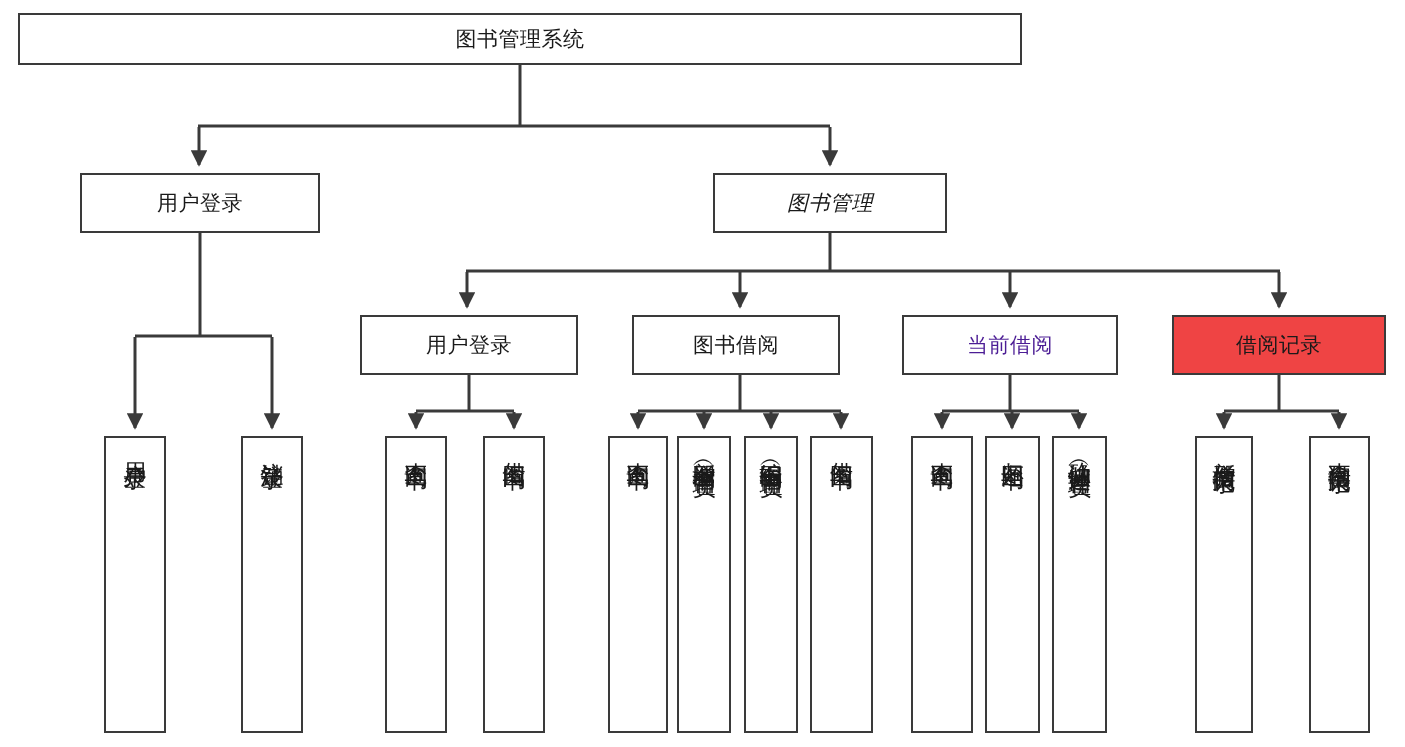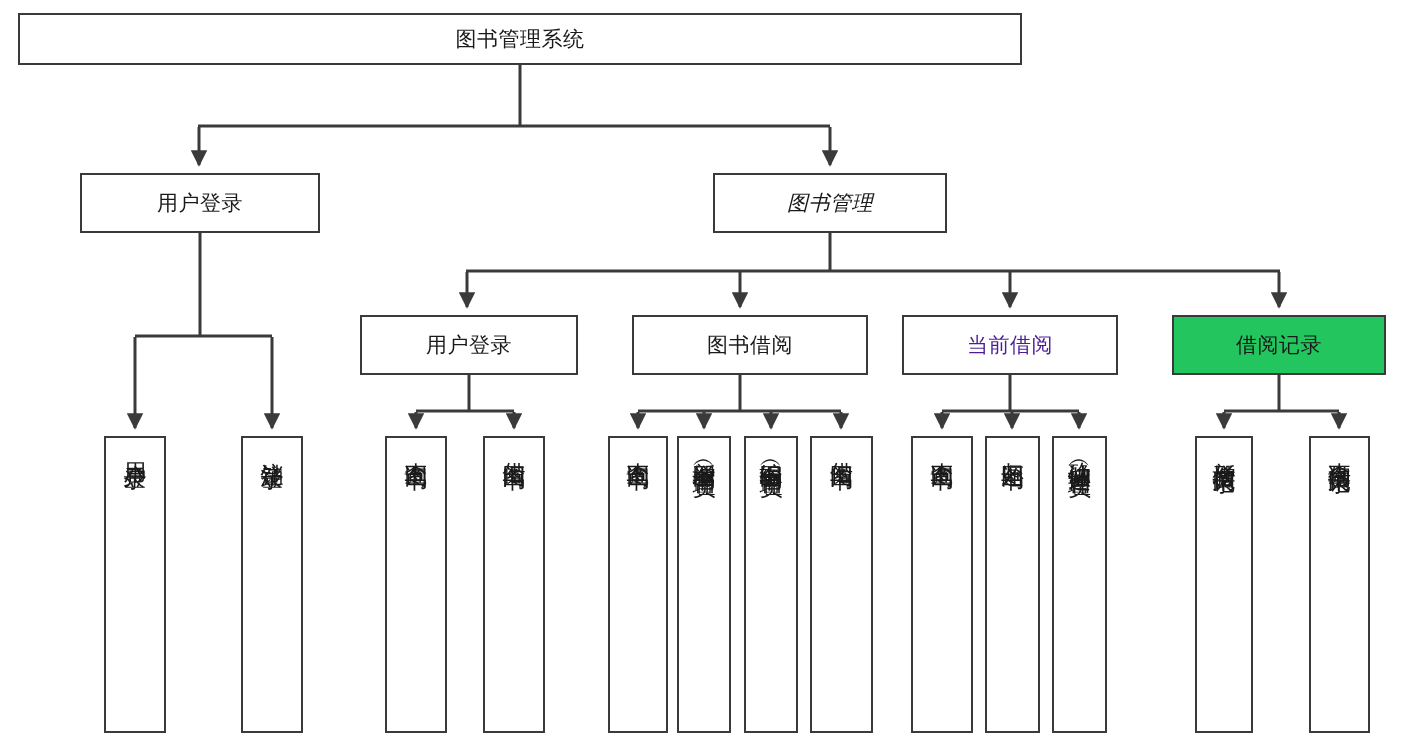--- a/index.html
+++ b/index.html
@@ -127,27 +127,27 @@
   <div class="node horiz" style="left: 80px; top: 173px; width: 240px; height: 60px; border-color: rgb(58, 58, 58); background: rgb(255, 255, 255); color: rgb(26, 26, 26);">
     <span class="label">用户登录</span>
   </div>
   <div class="node horiz" style="left: 713px; top: 173px; width: 234px; height: 60px; border-color: rgb(58, 58, 58); background: rgb(255, 255, 255); color: rgb(26, 26, 26); font-style: italic;">
     <span class="label">图书管理</span>
   </div>
 
   <div class="node horiz" style="left: 360px; top: 315px; width: 218px; height: 60px; border-color: rgb(58, 58, 58); background: rgb(255, 255, 255); color: rgb(26, 26, 26);">
     <span class="label">用户登录</span>
   </div>
-  <div class="node horiz" style="left: 632px; top: 315px; width: 236px; height: 60px; border-color: rgb(58, 58, 58); background: rgb(255, 255, 255); color: rgb(26, 26, 26);">
+  <div class="node horiz" style="left: 632px; top: 315px; width: 208px; height: 60px; border-color: rgb(58, 58, 58); background: rgb(255, 255, 255); color: rgb(26, 26, 26);">
     <span class="label">图书借阅</span>
   </div>
   <div class="node horiz" style="left: 902px; top: 315px; width: 216px; height: 60px; border-color: rgb(58, 58, 58); background: rgb(255, 255, 255); color: #4c1d95;">
     <span class="label">当前借阅</span>
   </div>
-  <div class="node horiz" style="left: 1172px; top: 315px; width: 214px; height: 60px; border-color: rgb(58, 58, 58); background: #22c55e; color: rgb(26, 26, 26);">
+  <div class="node horiz" style="left: 1172px; top: 315px; width: 214px; height: 60px; border-color: rgb(58, 58, 58); background: #ef4444; color: rgb(26, 26, 26);">
     <span class="label">借阅记录</span>
   </div>
 
   <div class="node vert" style="left: 104px; top: 436px; width: 62px; height: 297px; border-color: rgb(58, 58, 58); background: rgb(255, 255, 255); color: rgb(26, 26, 26);">
     <span class="label">用户登录</span>
   </div>
   <div class="node vert" style="left: 241px; top: 436px; width: 62px; height: 297px; border-color: rgb(58, 58, 58); background: rgb(255, 255, 255); color: rgb(26, 26, 26);">
     <span class="label">注销登录</span>
   </div>
   <div class="node vert" style="left: 385px; top: 436px; width: 62px; height: 297px; border-color: rgb(58, 58, 58); background: rgb(255, 255, 255); color: rgb(26, 26, 26);">

